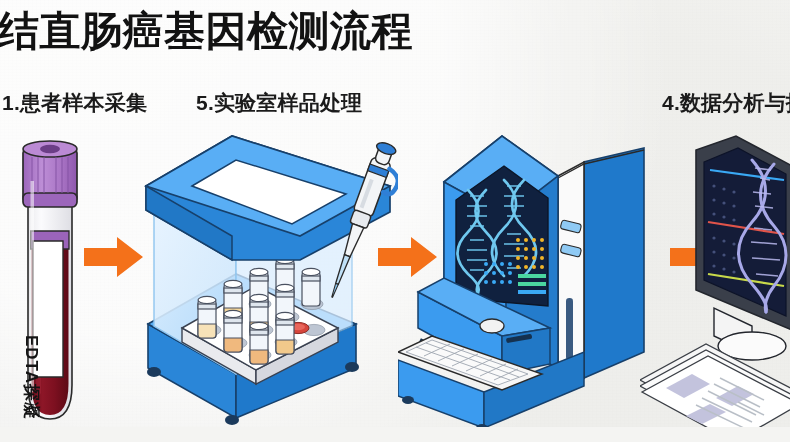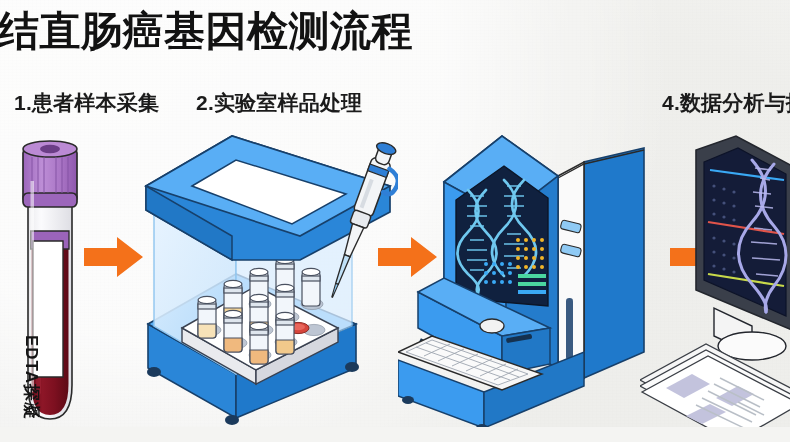--- a/index.html
+++ b/index.html
@@ -32,21 +32,21 @@
     position:absolute;left:-2px;top:8px;
     font-size:41px;line-height:46px;font-weight:700;color:#121212;
     letter-spacing:.5px;white-space:nowrap;
     text-shadow:0 1px 0 rgba(255,255,255,.5);
   }
   .step-label{
     position:absolute;top:90px;
     font-size:21px;line-height:26px;font-weight:700;color:#1b1b1b;
     white-space:nowrap;letter-spacing:.2px;
   }
-  #lbl1{left:14px;}
+  #lbl1{left:2px;}
   #lbl2{left:196px;}
   #lbl3{left:434px;}
   #lbl4{left:662px;}
 
   
   .arrow{position:absolute;}
 
   
   #tube-wrap{position:absolute;left:14px;top:131px;width:78px;height:300px;}
   .tube-svg{display:block;}
@@ -64,21 +64,21 @@
 <body>
 
 <div id="stage">
 
   <div class="grain"></div>
   <div class="grain2"></div>
 
   <div id="title">结直肠癌基因检测流程</div>
 
   <div class="step-label" id="lbl1">1.患者样本采集</div>
-  <div class="step-label" id="lbl2">2.实验室样品处理</div>
+  <div class="step-label" id="lbl2">5.实验室样品处理</div>
   <div class="step-label" id="lbl4">4.数据分析与报</div>
 
   <div id="tube-wrap">
     <svg class="tube-svg" width="78" height="300" viewBox="0 0 78 300">
       <defs>
         <linearGradient id="capG" x1="0" y1="0" x2="1" y2="0">
           <stop offset="0" stop-color="#9c66bb"></stop>
             <stop offset=".35" stop-color="#bd8ed6"></stop>
           <stop offset=".72" stop-color="#a873c4"></stop>
             <stop offset="1" stop-color="#8e57ad"></stop>

